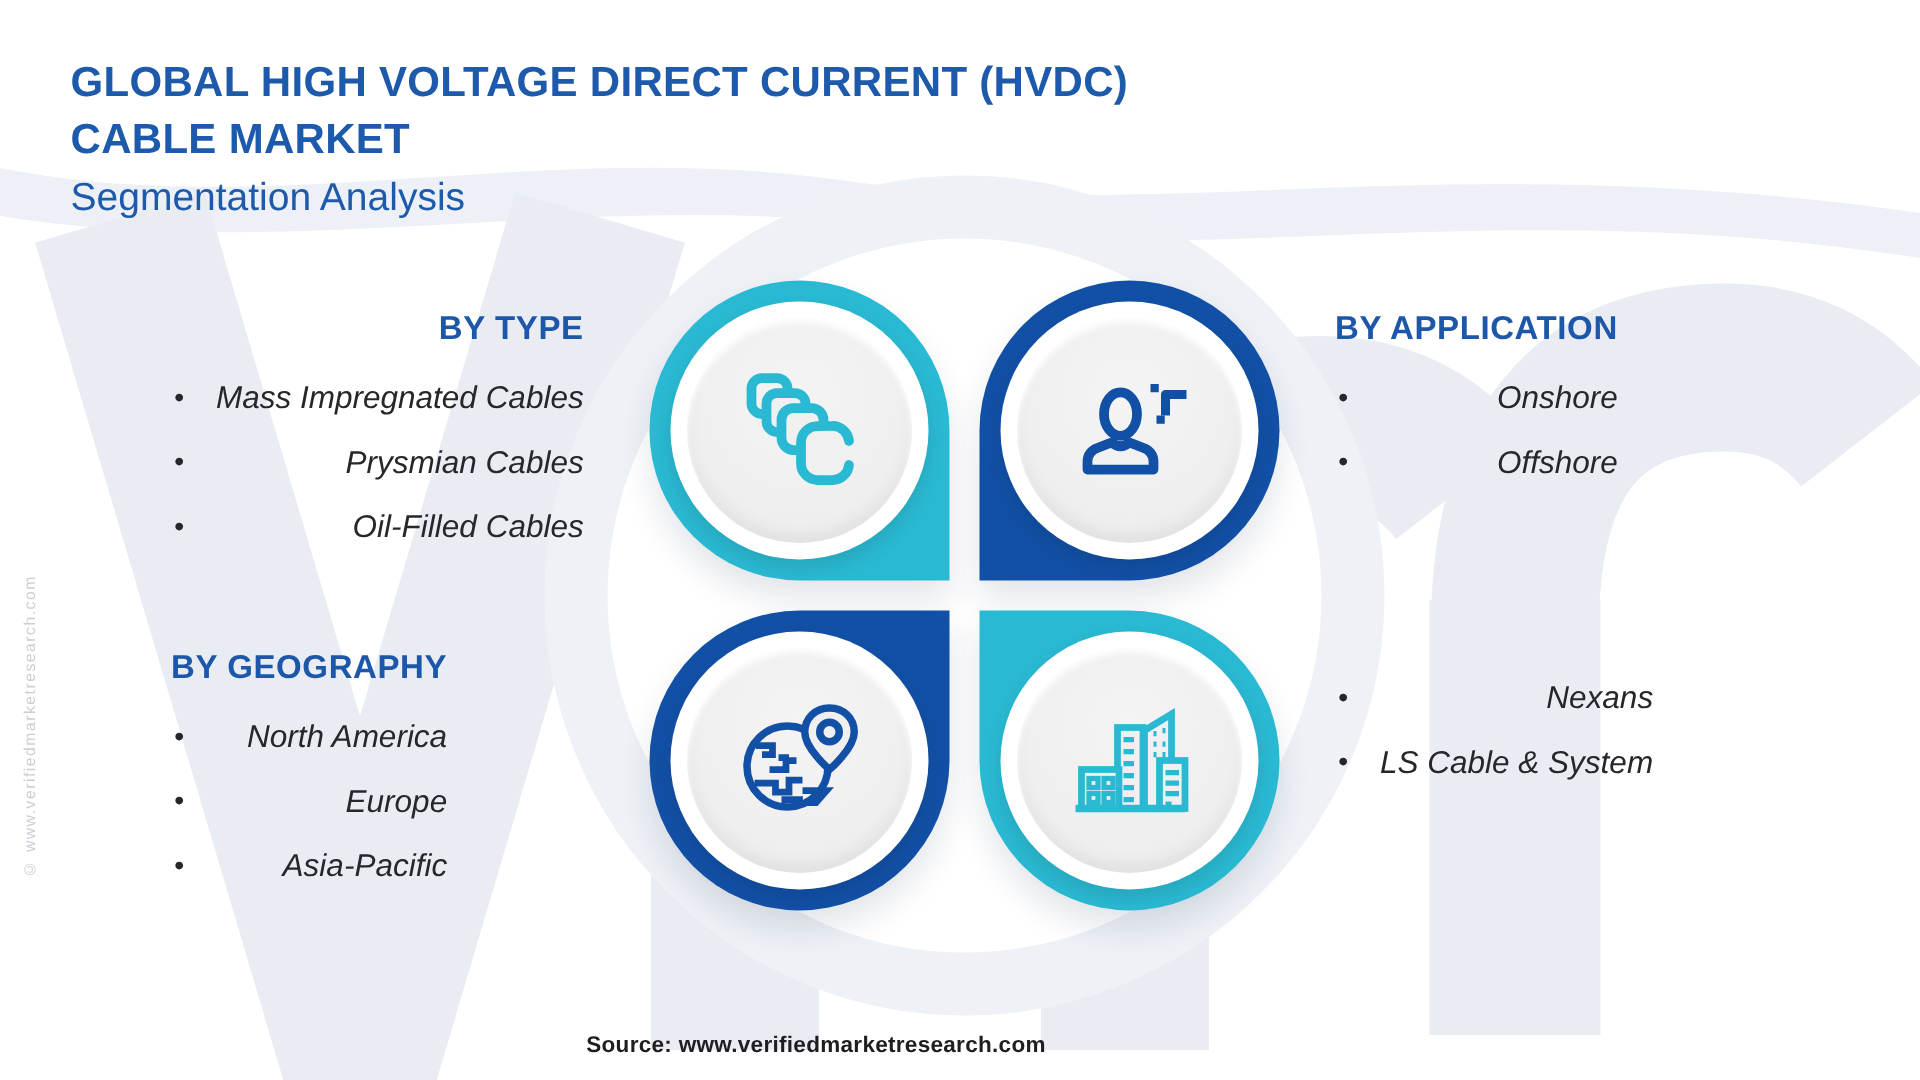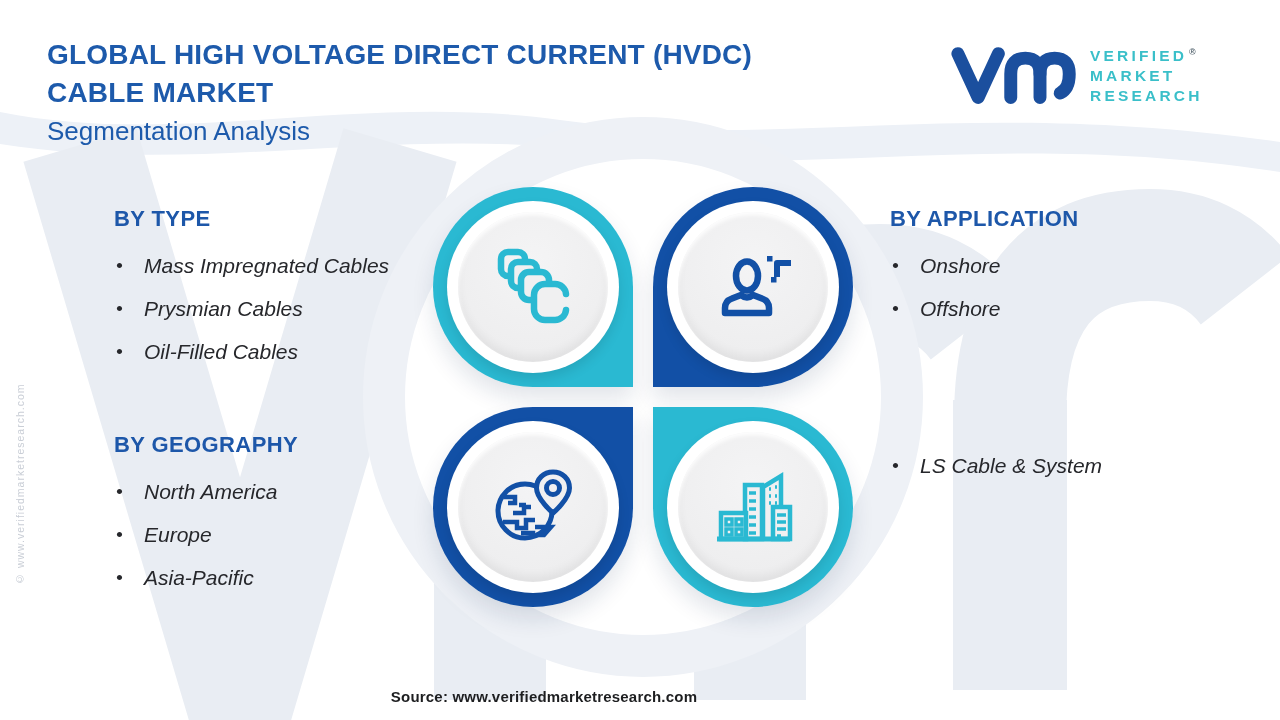--- a/index.html
+++ b/index.html
@@ -42,21 +42,21 @@
     background:#ffffff;box-shadow:0 6px 12px rgba(0,0,0,.10);
   }
   .disc{
     position:absolute;left:11px;top:11px;width:150px;height:150px;border-radius:50%;
     background:radial-gradient(circle at 50% 34%,#f4f4f5 0%,#eeeeef 72%,#e9e9ea 100%);
     box-shadow:inset 0 3px 4px rgba(255,255,255,.95), inset 0 -6px 10px rgba(0,0,0,.05);
     display:flex;align-items:center;justify-content:center;
   }
   .disc svg{width:84px;height:84px;}
   
-  .section{position:absolute;z-index:6;}
+  .section{position:absolute;z-index:6;text-align:right;}
   .section h2{margin:0;font-size:22px;font-weight:700;color:#1d57a9;letter-spacing:.4px;line-height:26px;}
   .section ul{list-style:none;margin:12px 0 0 0;padding:0;font-style:italic;}
   .section li{
     position:relative;padding-left:30px;font-size:21px;color:#26272b;
     line-height:43px;max-width:258px;
   }
   .section li::before{content:"•";position:absolute;left:2px;top:0;font-size:19px;color:#26272b;}
   .section-right li{max-width:300px;}
   .pos-type{left:114px;top:206px;}
   .pos-geo{left:114px;top:432px;}
@@ -90,34 +90,20 @@
   <div class="halo"></div>
 
   <div class="side-copyright">© www.verifiedmarketresearch.com</div>
 
   <div class="title-block">
     <div class="title-line">GLOBAL HIGH VOLTAGE DIRECT CURRENT (HVDC)</div>
     <div class="title-line">CABLE MARKET</div>
     <div class="subtitle">Segmentation Analysis</div>
   </div>
 
-  <div class="logo">
-    <svg class="logo-mark" viewBox="0 0 112 52" style="color: rgb(27, 79, 158);">
-      <g stroke="currentColor" stroke-width="11.5" fill="none" stroke-linecap="round" stroke-linejoin="round">
-        <path d="M7 7 L25 46 L43 7"></path>
-        <path d="M54 46 V25 q0 -14 13 -14 q13 0 13 14 V46"></path>
-        <path d="M80 25 q0 -14 13 -14 q13 0 13 14 q0 13 -8 17"></path>
-      </g>
-    </svg>
-    <div class="logo-text">
-      <div class="logo-line" style="color: rgb(58, 191, 201);"><span>VERIFIED</span><sup>®</sup></div>
-      <div class="logo-line" style="color: rgb(58, 191, 201);">MARKET</div>
-      <div class="logo-line" style="color: rgb(58, 191, 201);">RESEARCH</div>
-    </div>
-  </div>
 
   <div class="cluster">
 
     <div class="tile tile-tl" style="background: rgb(42, 185, 210); color: rgb(42, 185, 210);">
       <div class="ring">
         <div class="disc">
           <svg viewBox="0 0 84 84">
             <g stroke="currentColor" stroke-width="6.5" stroke-linejoin="round" stroke-linecap="round">
               <rect x="10" y="7" width="24" height="24" rx="7" fill="none"></rect>
               <rect x="20" y="17" width="26" height="26" rx="7" fill="#f0f0f1"></rect>
@@ -215,19 +201,20 @@
   <div class="section section-right pos-app">
     <h2>BY APPLICATION</h2>
     <ul>
       <li>Onshore</li>
       <li>Offshore</li>
     </ul>
   </div>
 
   <div class="section section-right pos-players">
     <ul>
+      <li>Nexans</li>
       <li>LS Cable &amp; System</li>
     </ul>
   </div>
 
   <div class="source-line">Source: www.verifiedmarketresearch.com</div>
 
 </div>
 
 </body></html>

